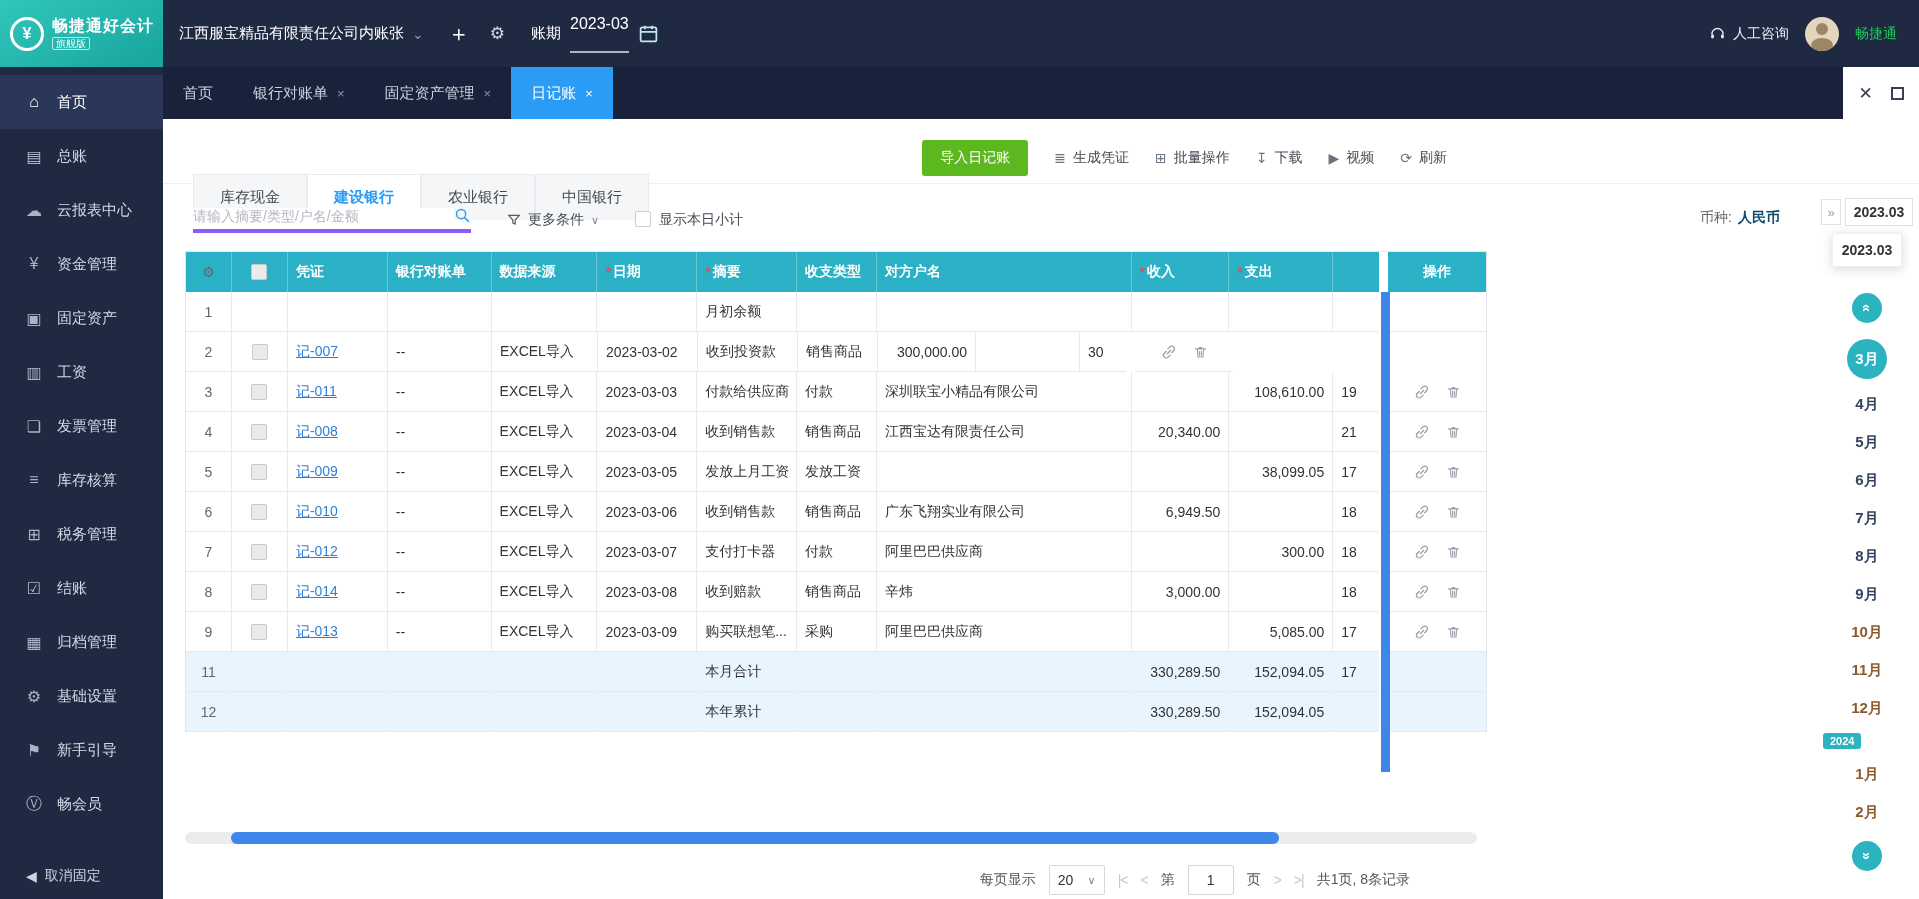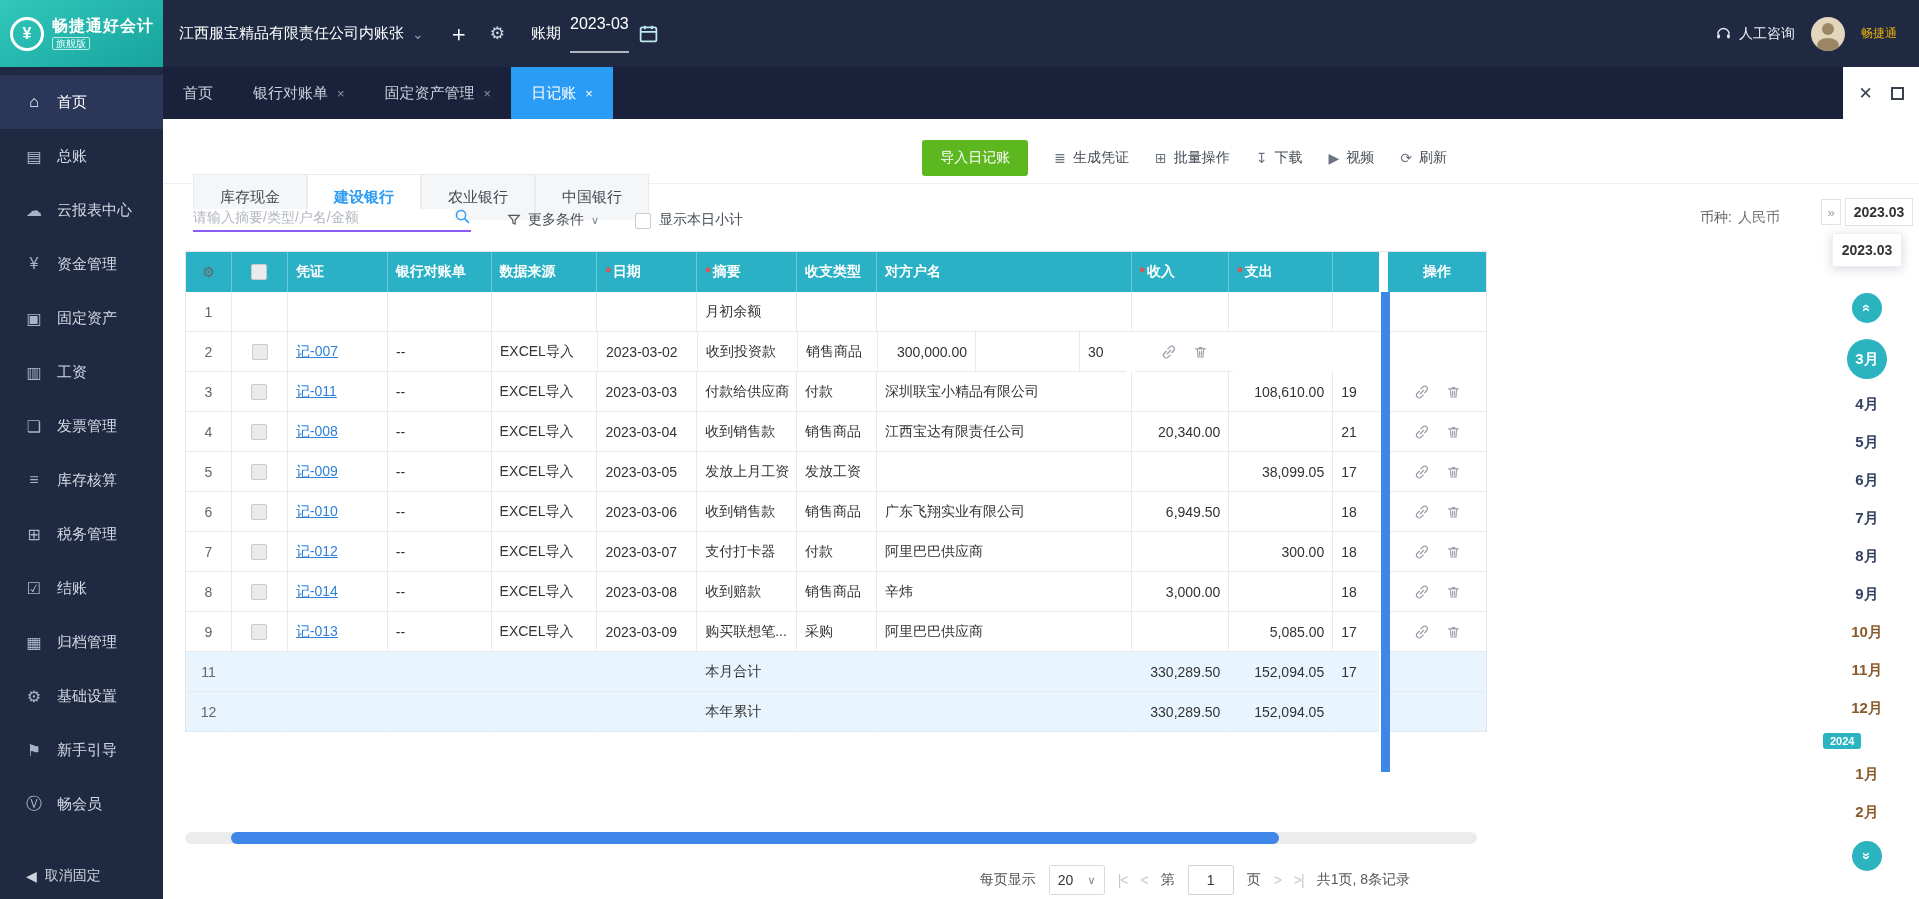--- a/index.html
+++ b/index.html
@@ -19,21 +19,21 @@
   .tb-gear { margin-left:20px; color:#cfd6e4; font-size:17px; cursor:pointer; }
   .period { margin-left:26px; display:flex; align-items:center; gap:9px; color:#fff; font-size:15px; }
   .period-val { font-size:16px; font-weight:normal; border-bottom:2px solid rgba(255,255,255,.65); padding-bottom:18px; cursor:pointer; }
   .cal { display:inline-flex; cursor:pointer; }
   .tb-right { margin-left:auto; display:flex; align-items:center; gap:16px; padding-right:22px; }
   .support { display:flex; align-items:center; gap:7px; color:#e8ecf4; font-size:14px; cursor:pointer; }
   .avatar { width:34px; height:34px; border-radius:50%; background:#e4d6bd; position:relative; overflow:hidden; cursor:pointer; }
   .avatar i { position:absolute; background:#9b8765; border-radius:50%; }
   .av-head { width:12px; height:12px; left:11px; top:6px; }
   .av-body { width:22px; height:14px; left:6px; top:21px; border-radius:10px 10px 0 0; }
-  .uname { color:#eab308; font-size:12px; cursor:pointer; }
+  .uname { color:#22c55e; font-size:14px; cursor:pointer; }
 
   
   .tabbar { position:absolute; left:163px; top:67px; right:0; height:52px; background:#19223a; display:flex; align-items:stretch; z-index:15; }
   .page-tab { display:flex; align-items:center; gap:9px; padding:0 20px; font-size:15px; color:#c9d0dd; cursor:pointer; white-space:nowrap; }
   .page-tab .x { font-size:13px; color:#8a93a6; }
   .page-tab.active { background:#2a9cf5; color:#fff; }
   .page-tab.active .x { color:#fff; }
   .tab-actions { margin-left:auto; width:76px; background:#fff; display:flex; align-items:center; justify-content:center; gap:18px; }
   .ta-x { font-size:17px; color:#3a4150; cursor:pointer; }
   .fs-box { width:13px; height:13px; border:2px solid #3a4150; display:inline-block; cursor:pointer; }
@@ -53,30 +53,30 @@
   .acct-tabs { position:absolute; left:30px; top:18px; display:flex;margin-top:37px; }
   .acct-tab { height:46px; padding:0 26px; display:flex; align-items:center; font-size:15px; color:#454b54; background:#f5f6f8; border:1px solid #e9ebef; border-bottom:none; cursor:pointer; }
   .acct-tab.active { background:#fff; color:#2a9cf5; font-weight:bold; box-shadow:inset 0 -3px 0 0 #2a9cf5; }
   .tool-group { position:absolute; right:472px; top:21px; display:flex; align-items:center; gap:26px;margin-left:35px; }
   .btn-green { background:#5db71e; color:#fff; border:none; height:36px; padding:0 18px; font-size:14px; border-radius:3px; cursor:pointer; font-family:inherit; }
   .tool-btn { display:flex; align-items:center; gap:7px; font-size:14px; color:#454b54; cursor:pointer; white-space:nowrap; }
   .tool-btn .ic { color:#6b7480; font-size:14px; font-style:normal; }
 
   
   .filter-row { position:absolute; left:30px; top:82px; right:0; height:38px; display:flex; align-items:center; gap:36px; }
-  .search-wrap { display:flex; align-items:center; border-bottom:2px solid #8b5cf6; width:278px; padding-bottom:5px; }
+  .search-wrap { display:flex; align-items:center; border-bottom:4px solid #8b5cf6; width:278px; padding-bottom:5px; }
   .search-wrap input { border:none; outline:none; flex:1; font-size:14px; color:#555; font-family:inherit; }
   .search-wrap input::placeholder { color:#b3b8c0; }
   .more-cond { display:flex; align-items:center; gap:7px; font-size:14px; color:#454b54; cursor:pointer; }
   .caret { font-size:11px; color:#7a828e; }
-  .chk-wrap { display:flex; align-items:flex-end; gap:8px; font-size:14px; color:#454b54; cursor:pointer; }
+  .chk-wrap { display:flex; align-items:flex-start; gap:8px; font-size:14px; color:#454b54; cursor:pointer; }
   .cb { width:16px; height:16px; border:1px solid #c8cdd4; border-radius:2px; background:#fff; display:inline-block; flex:0 0 16px; }
   .cb.gray { background:#ebebeb; border-color:#c9c9c9; }
   .currency { position:absolute; left:1507px; top:8px; font-size:14px; color:#666; display:flex; gap:6px; }
-  .currency b { color:#737373; font-weight:normal; cursor:pointer; }
+  .currency b { color:#0c4a6e; font-weight:bold; cursor:pointer; }
 
   
   .table { position:absolute; left:22px; top:132px; width:1302px; border:1px solid #e2e6ea; border-bottom:none; }
   .thead, .tr { display:flex; }
   .th { background:#2ab1c5; color:#fff; font-size:14px; font-weight:bold; height:40px; display:flex; align-items:center; padding:0 8px; border-right:1px solid rgba(255,255,255,.3); white-space:nowrap; overflow:hidden; }
   .req { color:#ff4343; margin-right:2px; }
   .td { height:40px; display:flex; align-items:center; padding:0 8px; font-size:14px; color:#333; border-right:1px solid #e6eaee; border-bottom:1px solid #e6eaee; white-space:nowrap; overflow:hidden; background:#fff; }
   .c-num { width:46px; justify-content:center; color:#666; }
   .c-chk { width:56px; justify-content:center; }
   .c-voucher { width:100px; }

